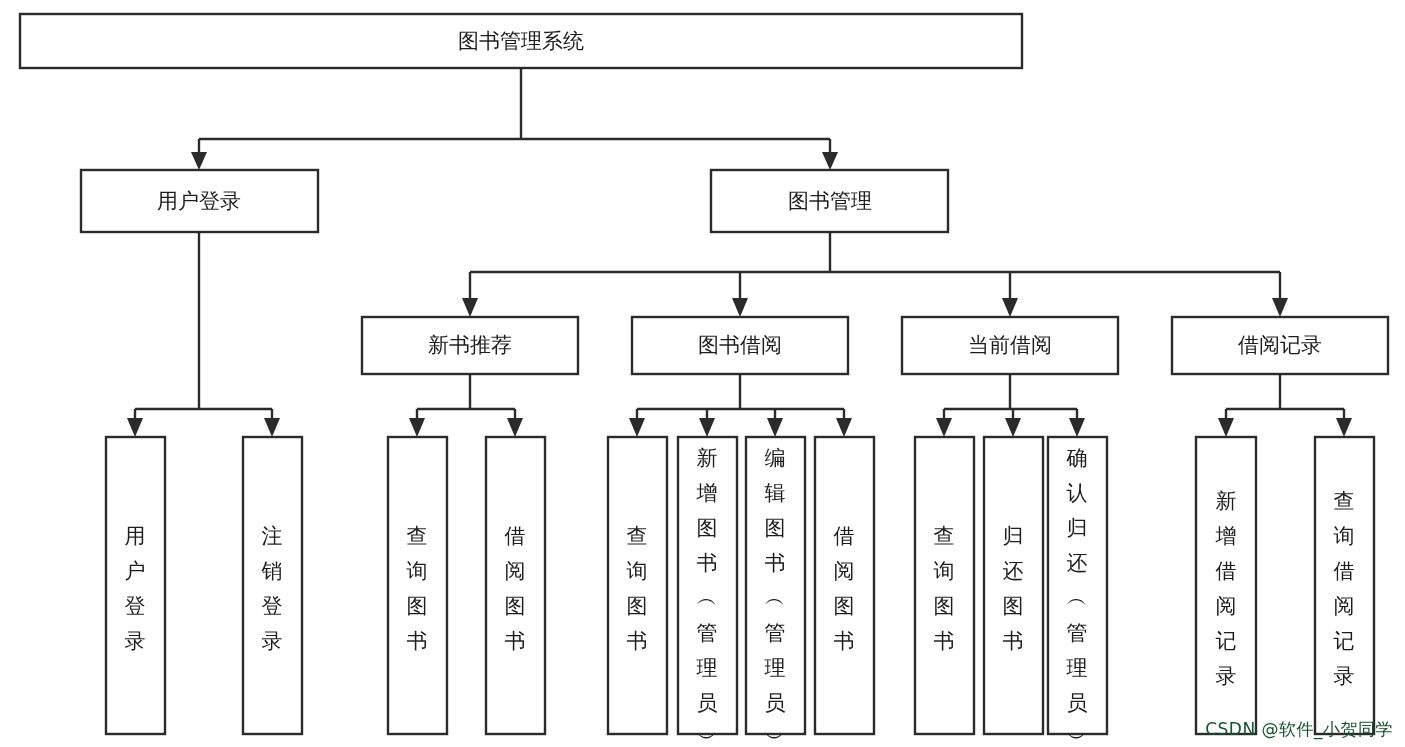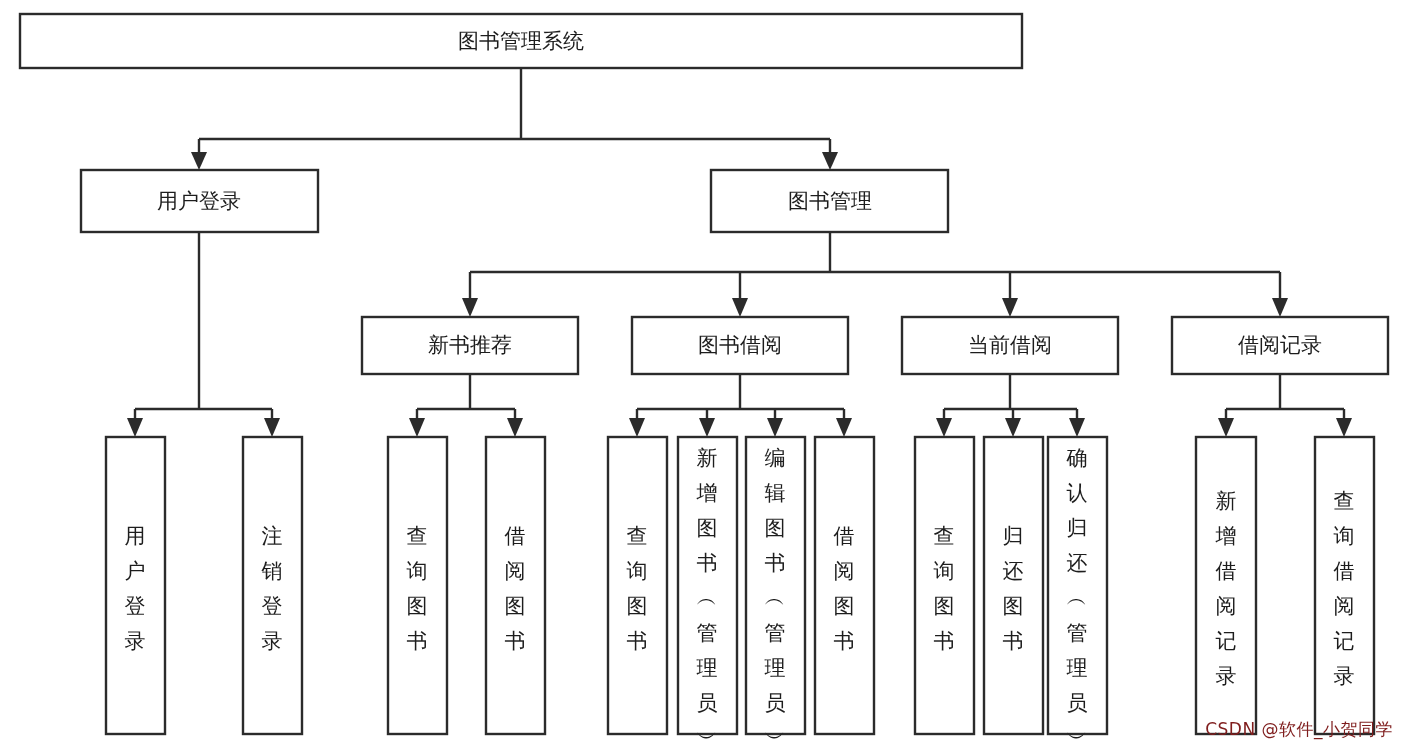--- a/index.html
+++ b/index.html
@@ -54,21 +54,21 @@
     font-family: "DejaVu Sans", "Liberation Sans", sans-serif;
     font-size: 21px;
     text-anchor: middle;
   }
   .watermark {
     position: absolute;
     right: 12px;
     bottom: 6px;
     font-family: "DejaVu Sans", "Liberation Sans", sans-serif;
     font-size: 17px;
-    color: #7f1d1d;
+    color: #14532d;
     letter-spacing: 0.5px;
     white-space: nowrap;
     user-select: none;
   }
 </style>
 </head>
 <body>
 
 <div id="diagram-root">
 

